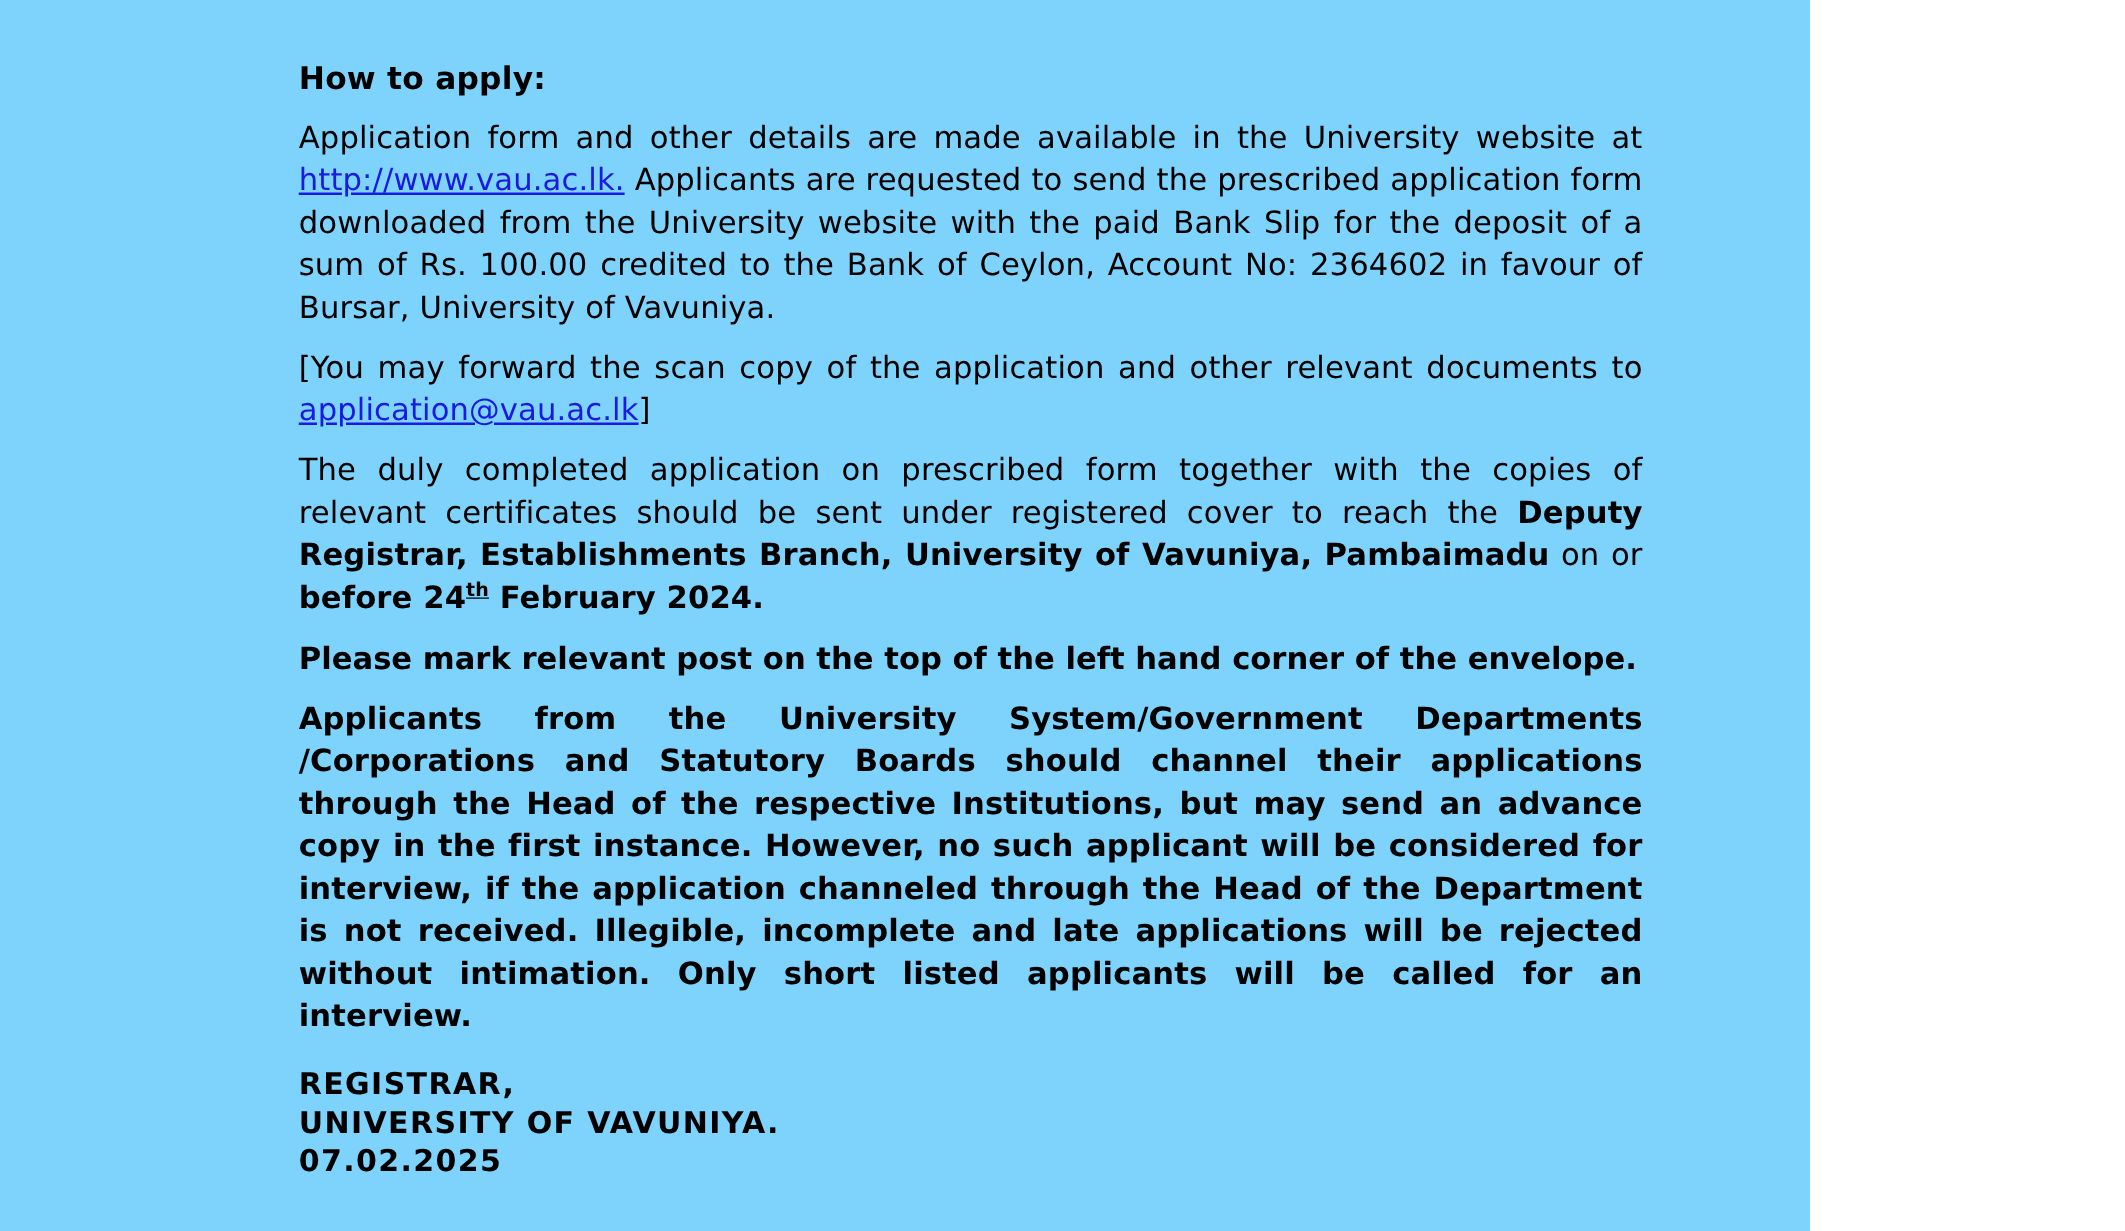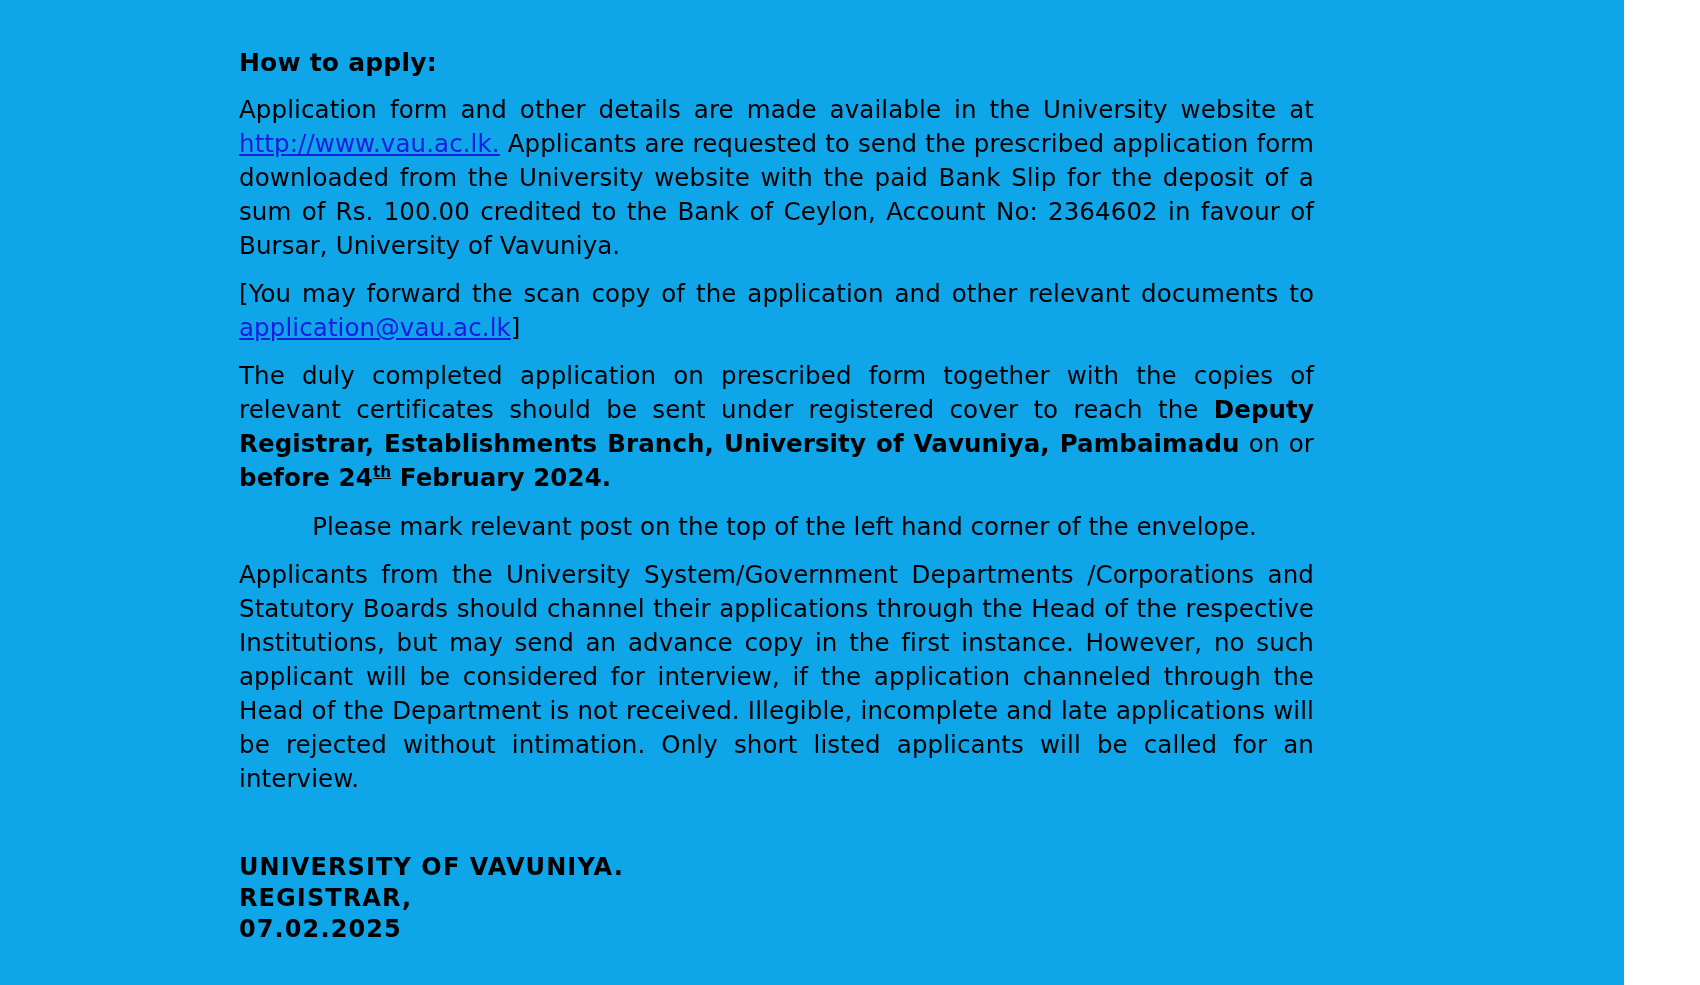--- a/index.html
+++ b/index.html
@@ -9,23 +9,23 @@
   }
   body {
     width: 1700px;
     height: 985px;
     font-family: "DejaVu Sans", sans-serif;
     color: #000000;
     overflow: hidden;
   }
   .page {
     position: relative;
-    width: 1624px;
+    width: 1448px;
     height: 985px;
-    background: #0ea5e9;
+    background: #7dd3fc;
   }
   .content {
     position: absolute;
     left: 239px;
     top: 46px;
     width: 1091px;
   }
   .heading {
     font-size: 25px;
     font-weight: bold;
@@ -36,41 +36,42 @@
   p.para {
     font-size: 24.5px;
     line-height: 1.39;
     text-align: justify;
     text-justify: inter-word;
     margin: 0 16px 14px 0;
     letter-spacing: 0.1px;
   }
   p.para.last-noj {
     margin-bottom: 0;
+    font-weight: bold;
   }
   
   a.link {
     color: #1a1ae0;
     text-decoration: underline;
   }
   strong.b {
     font-weight: bold;
   }
   sup.sup {
     font-size: 0.62em;
     vertical-align: super;
     line-height: 0;
     text-decoration: underline;
   }
   .bold-line {
     font-size: 24.5px;
-    font-weight: normal;
+    font-weight: bold;
     line-height: 1.39;
     margin: 0 0 14px 0;
-    text-align: center;
+    text-align: left;
   }
   .signature {
     position: absolute;
     left: 239px;
     top: 852px;
     font-size: 24px;
     font-weight: bold;
     line-height: 1.30;
     letter-spacing: 1.1px;
   }
@@ -93,18 +94,18 @@
 
     <p class="para"><span>The duly completed application on prescribed form together with the copies of relevant certificates should be sent under registered cover to reach the </span><strong class="b">Deputy Registrar, Establishments Branch, University of Vavuniya, Pambaimadu</strong><span> on or </span><strong class="b"><span>before 24</span><sup class="sup">th</sup><span> February 2024.</span></strong></p>
 
     <p class="bold-line">Please mark relevant post on the top of the left hand corner of the envelope.</p>
 
     <p class="para last-noj">Applicants from the University System/Government Departments /Corporations and Statutory Boards should channel their applications through the Head of the respective Institutions, but may send an advance copy in the first instance. However, no such applicant will be considered for interview, if the application channeled through the Head of the Department is not received. Illegible, incomplete and late applications will be rejected without intimation. Only short listed applicants will be called for an interview.</p>
 
   </div>
 
   <div class="signature">
+    <div>REGISTRAR,</div>
     <div>UNIVERSITY OF VAVUNIYA.</div>
-    <div>REGISTRAR,</div>
     <div>07.02.2025</div>
   </div>
 
 </div>
 
 </body></html>

